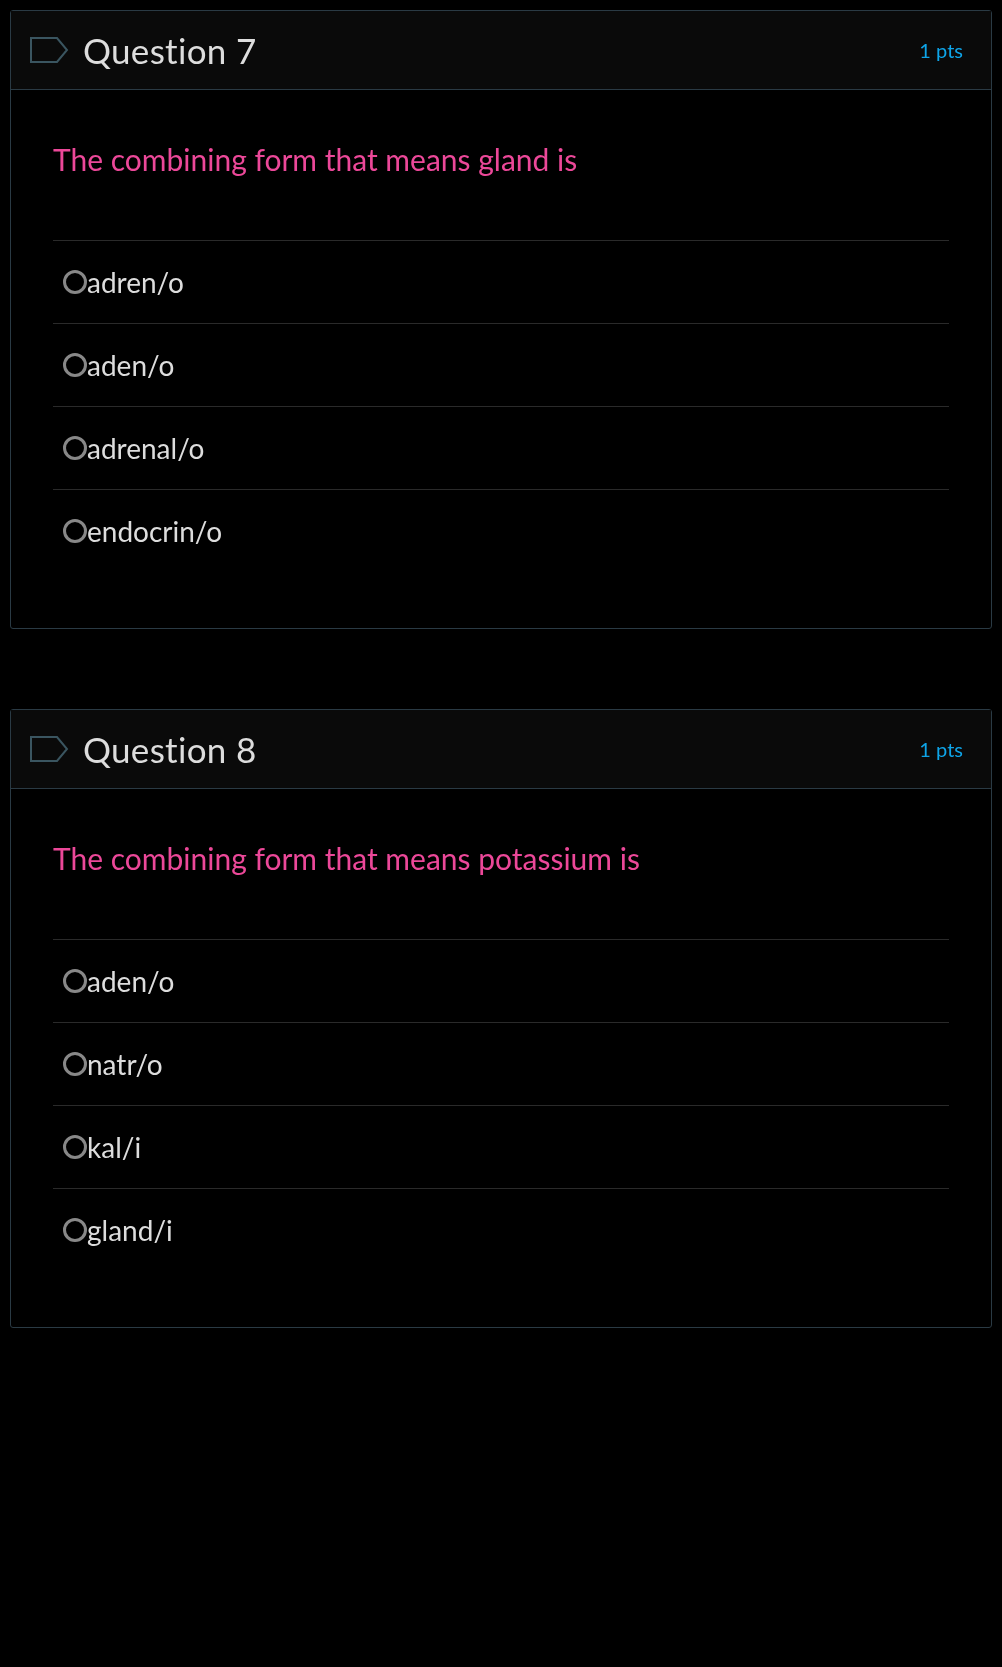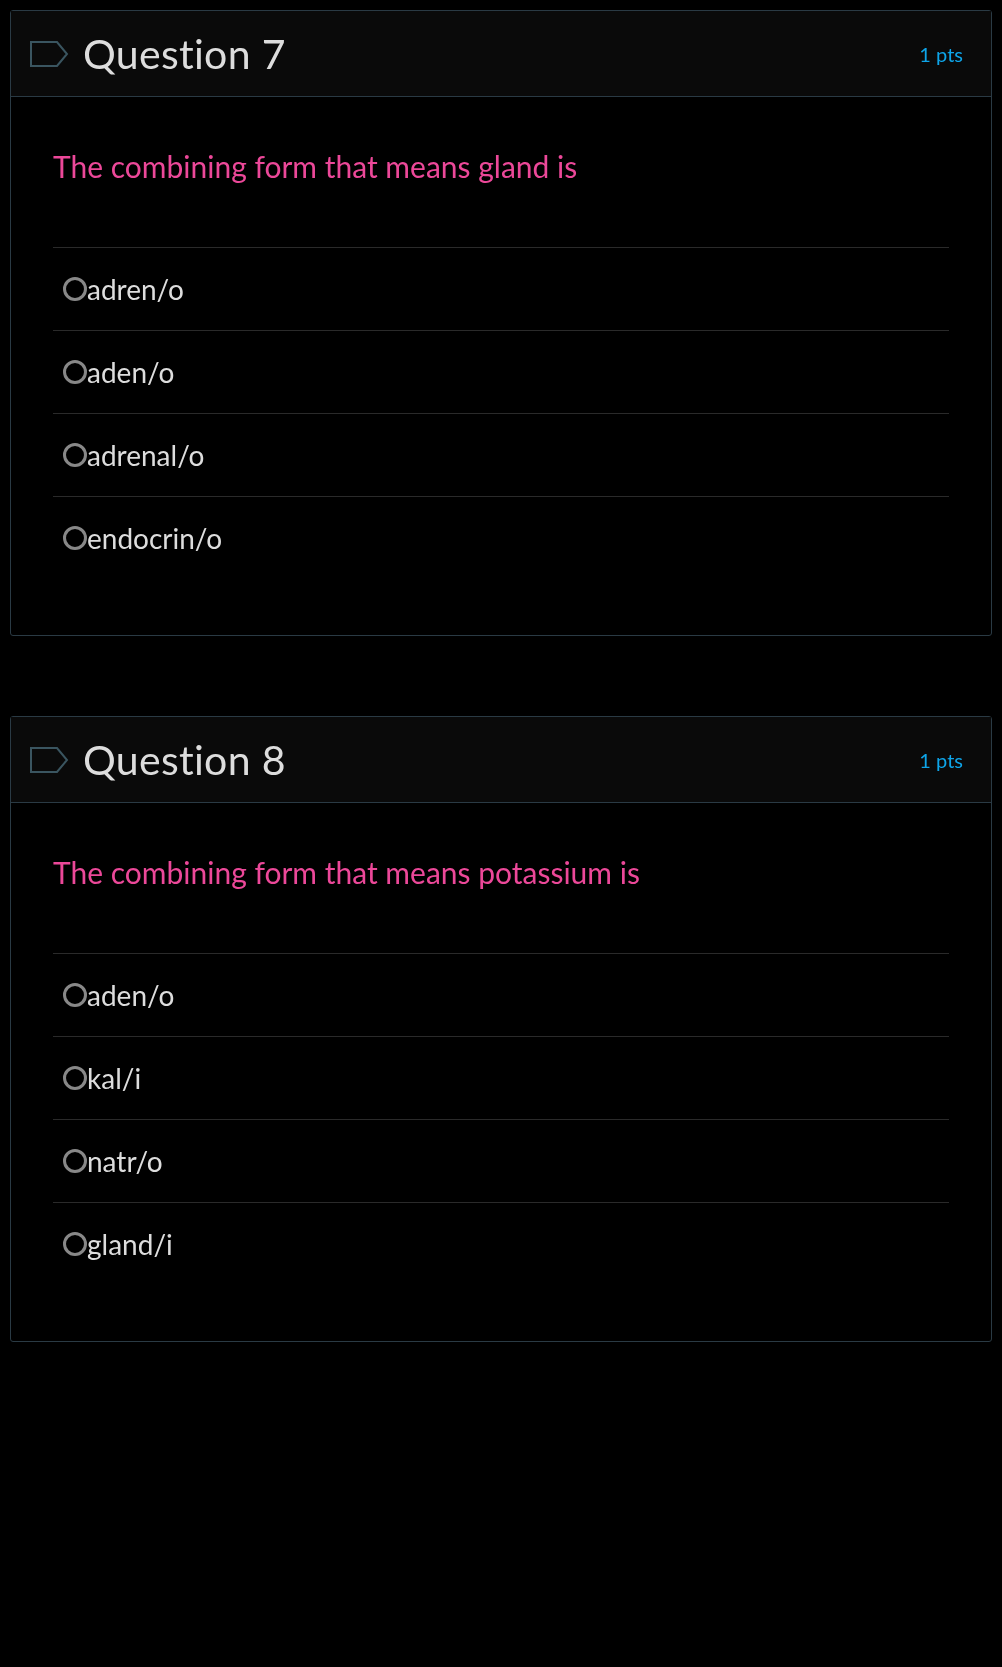--- a/index.html
+++ b/index.html
@@ -35,21 +35,21 @@
       position: relative;
     }
     .tag-icon svg {
       width: 40px;
       height: 32px;
       stroke: #3a5560;
       stroke-width: 2;
       fill: none;
     }
     .question-title {
-      font-size: 41px;
+      font-size: 35px;
       font-weight: 400;
       color: #ddd;
       letter-spacing: 0.3px;
     }
     .question-points {
       font-size: 20px;
       color: #0ea5e9;
       font-weight: 400;
       text-align: right;
     }
@@ -142,25 +142,25 @@
   </div>
   <div class="question-body">
     <div class="question-prompt">The combining form that means potassium is</div>
     <div class="options">
       <label class="option-row">
         <span class="radio-circle"></span>
         <span class="option-label">aden/o</span>
       </label>
       <label class="option-row">
         <span class="radio-circle"></span>
-        <span class="option-label">kal/i</span>
+        <span class="option-label">natr/o</span>
       </label>
       <label class="option-row">
         <span class="radio-circle"></span>
-        <span class="option-label">natr/o</span>
+        <span class="option-label">kal/i</span>
       </label>
       <label class="option-row">
         <span class="radio-circle"></span>
         <span class="option-label">gland/i</span>
       </label>
     </div>
   </div>
 </div>
 
 </body></html>

